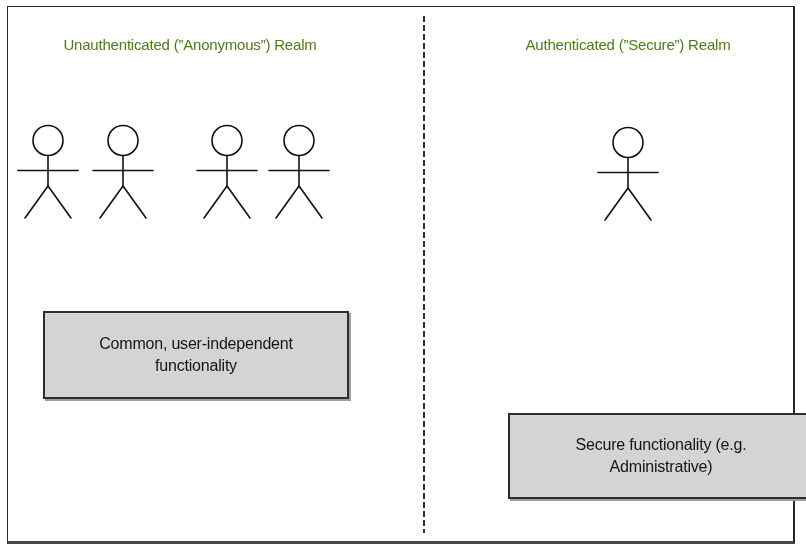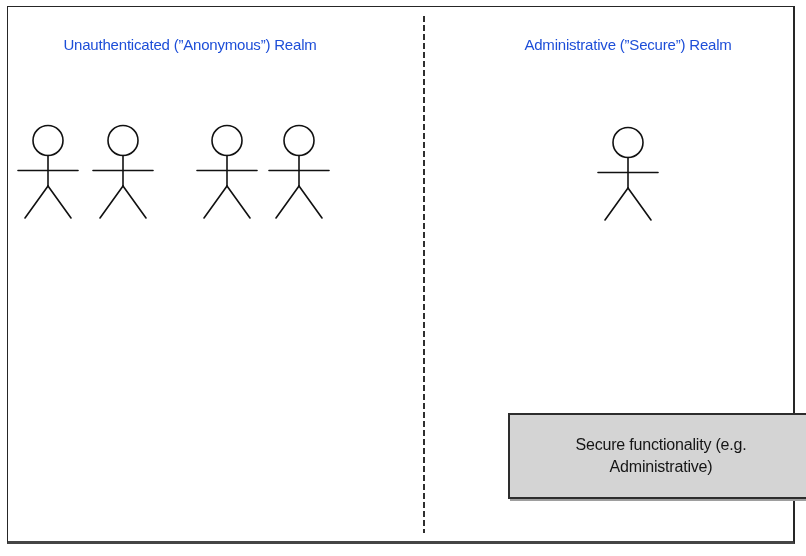--- a/index.html
+++ b/index.html
@@ -14,21 +14,21 @@
     box-sizing:border-box;background:#ffffff;
     border:1px solid #262626;border-right-width:2px;
     border-bottom:3px solid #454545;
   }
   .divider{
     position:absolute;left:423px;top:16px;width:2px;height:517px;
     background:repeating-linear-gradient(to bottom,#2e2e2e 0 6px,transparent 6px 9px);
   }
   .realm-title{
     position:absolute;top:36px;font-size:15px;letter-spacing:-0.2px;
-    text-align:center;white-space:nowrap;color:#1d4ed8;
+    text-align:center;white-space:nowrap;color:#4d7c0f;
   }
   .realm-title.left{left:30px;width:320px;}
   .realm-title.right{left:468px;width:320px;}
   .actor{position:absolute;width:64px;height:96px;}
   .actor svg{display:block;width:64px;height:96px;}
   .fbox{
     position:absolute;width:306px;box-sizing:border-box;
     background:#d4d4d4;border:2px solid #2d2d2d;
     box-shadow:2px 2px 0 #9e9e9e;
     display:flex;align-items:center;justify-content:center;
@@ -43,21 +43,21 @@
 <body>
 
 <div class="canvas">
 
   <div class="frame"></div>
 
   <div class="divider"></div>
 
   <div class="realm-title left">Unauthenticated (”Anonymous”) Realm</div>
 
-  <div class="realm-title right">Administrative (”Secure”) Realm</div>
+  <div class="realm-title right">Authenticated (”Secure”) Realm</div>
 
   <div class="actor" style="left:16px;top:124px;">
     <svg viewBox="0 0 64 96" fill="none" stroke="#111" stroke-width="1.6" stroke-linecap="round">
       <circle cx="32" cy="16.5" r="15"></circle>
         <line x1="32" y1="31.5" x2="32" y2="62"></line>
       <line x1="2" y1="46.5" x2="62" y2="46.5"></line>
         <line x1="32" y1="62" x2="9" y2="94"></line>
       <line x1="32" y1="62" x2="55" y2="94"></line>
     </svg>
   </div>
@@ -92,18 +92,20 @@
   <div class="actor" style="left:596px;top:126px;">
     <svg viewBox="0 0 64 96" fill="none" stroke="#111" stroke-width="1.6" stroke-linecap="round">
       <circle cx="32" cy="16.5" r="15"></circle>
         <line x1="32" y1="31.5" x2="32" y2="62"></line>
       <line x1="2" y1="46.5" x2="62" y2="46.5"></line>
         <line x1="32" y1="62" x2="9" y2="94"></line>
       <line x1="32" y1="62" x2="55" y2="94"></line>
     </svg>
   </div>
 
+  <div class="fbox left-common">Common, user-independent
+functionality</div>
 
 
   <div class="fbox right-secure">Secure functionality (e.g.
 Administrative)</div>
 
 </div>
 
 </body></html>

